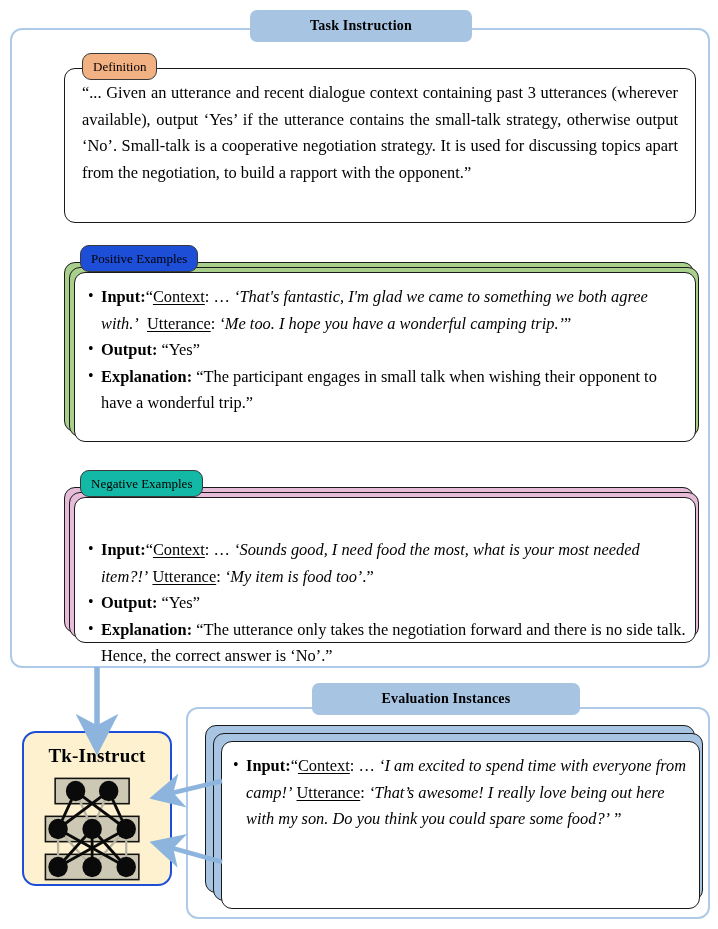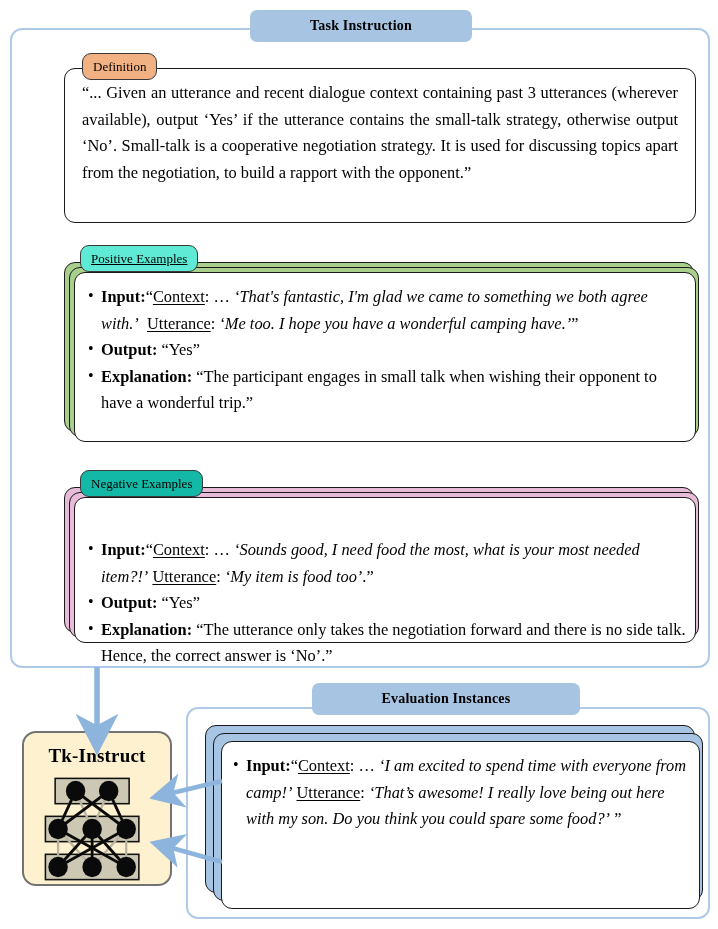--- a/index.html
+++ b/index.html
@@ -44,21 +44,21 @@
     border: 1.6px solid #3a3a3a;
     border-radius: 9px;
     font-size: 13px;
     line-height: 25px;
     height: 27px;
     padding: 0 10px;
     z-index: 30;
     white-space: nowrap;
   }
   .tag-definition { background: #f2b183; }
-  .tag-positive   { background: #5eead4; text-decoration: underline; }
+  .tag-positive   { background: #1d4ed8; }
   .tag-negative   { background: #14b8a6; }
 
   
   .card {
     position: absolute;
     border: 1.4px solid #1a1a1a;
     border-radius: 11px;
     background: #fff;
     z-index: 20;
   }
@@ -102,21 +102,21 @@
     font-size: 16px;
   }
   b { font-weight: bold; }
   i { font-style: italic; }
   u { text-decoration: underline; text-underline-offset: 2px; }
 
   
   #tk-box {
     position: absolute;
     background: #fdf1cf;
-    border: 2px solid #737373;
+    border: 2px solid #1d4ed8;
     border-radius: 14px;
     z-index: 30;
   }
   #tk-label {
     position: absolute;
     width: 100%;
     text-align: center;
     font-weight: bold;
     font-size: 19px;
     top: 12px;
@@ -158,21 +158,21 @@
 <div class="tag tag-definition" style="left:82px; top:53px;">Definition</div>
 <div class="body-text" style="left:82px; top:80px; width:596px;">“... Given an utterance and recent dialogue context containing past 3 utterances (wherever available), output ‘Yes’ if the utterance contains the small-talk strategy, otherwise output ‘No’. Small-talk is a cooperative negotiation strategy. It is used for discussing topics apart from the negotiation, to build a rapport with the opponent.”</div>
 
 <div class="stack stack-green" style="left:64px; top:262px; width:630px; height:170px;"></div>
 <div class="stack stack-green" style="left:69px; top:267px; width:630px; height:170px;"></div>
 <div class="card" style="left:74px; top:272px; width:622px; height:170px;"></div>
 <div class="tag tag-positive" style="left:80px; top:245px;">Positive Examples</div>
 
 <ul class="bullets" style="left:88px; top:284px; width:598px;">
   <li>
-    <b>Input:</b><span>“</span><u>Context</u><span>: … </span><i>‘That's fantastic, I'm glad we came to something we both agree with.’</i>&nbsp; <u>Utterance</u><span>: </span><i>‘Me too. I hope you have a wonderful camping have.’</i><span>”</span>
+    <b>Input:</b><span>“</span><u>Context</u><span>: … </span><i>‘That's fantastic, I'm glad we came to something we both agree with.’</i>&nbsp; <u>Utterance</u><span>: </span><i>‘Me too. I hope you have a wonderful camping trip.’</i><span>”</span>
   </li>
   <li>
     <b>Output:</b> <span>“Yes”</span>
   </li>
   <li>
     <b>Explanation:</b> <span>“The participant engages in small talk when wishing their opponent to have a wonderful trip.”</span>
   </li>
 </ul>
 
 <div class="stack stack-pink" style="left:64px; top:487px; width:630px; height:146px;"></div>

